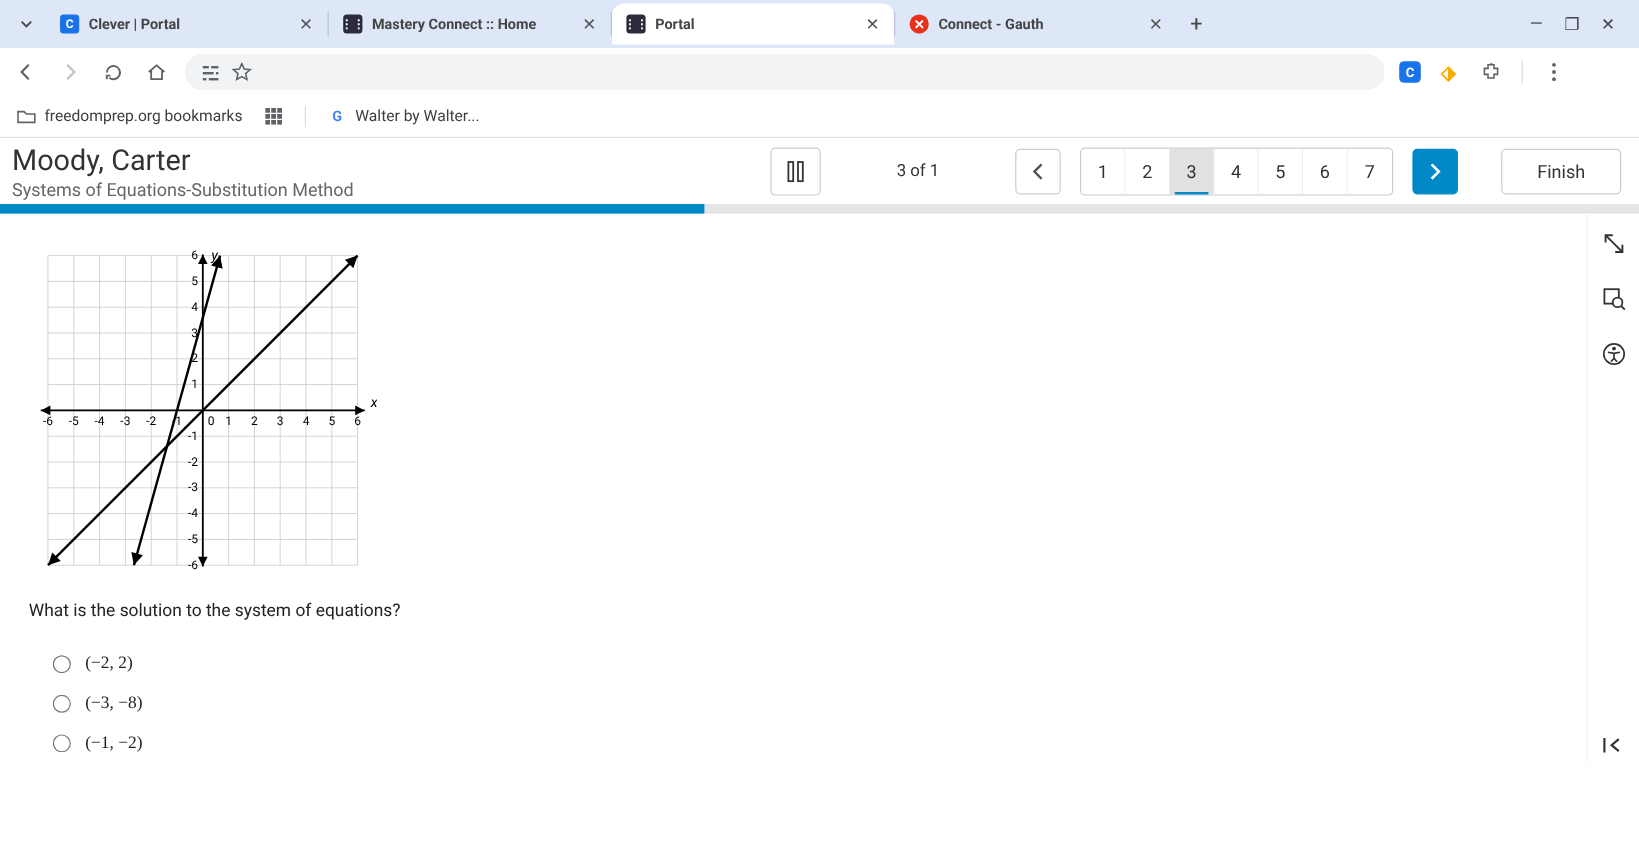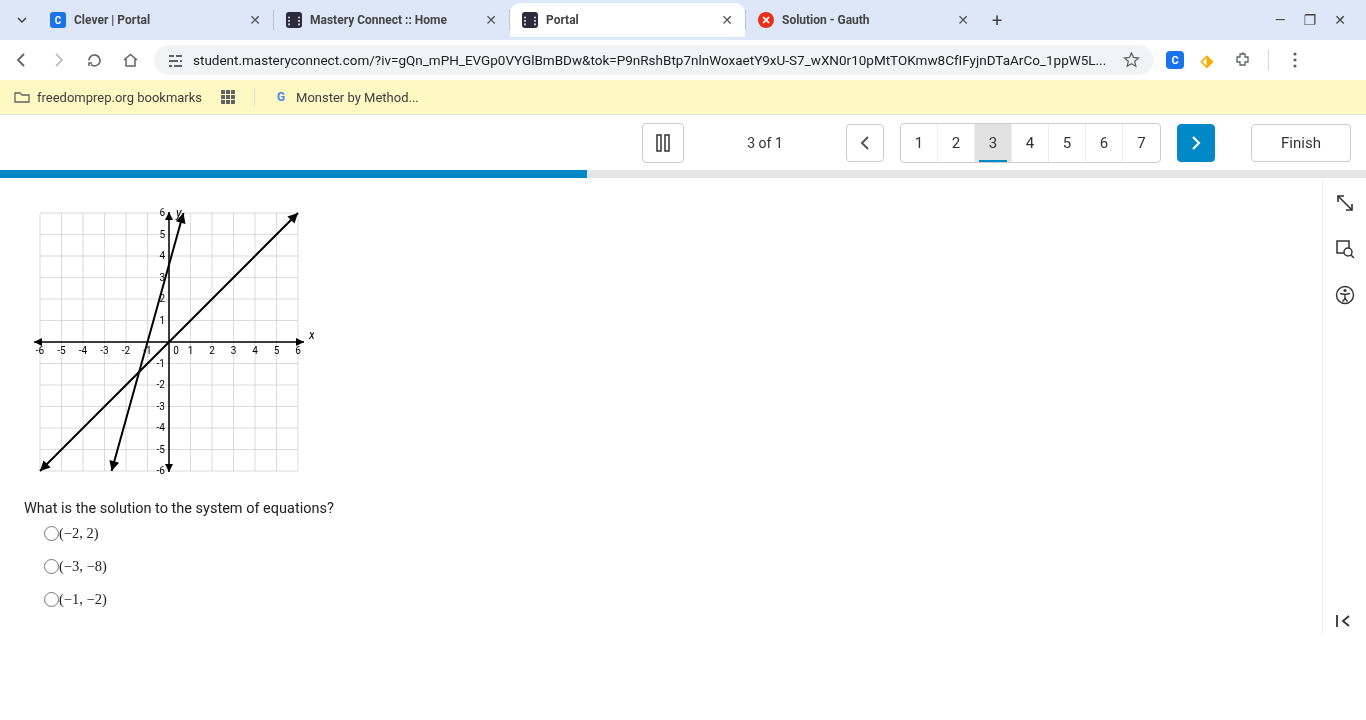--- a/index.html
+++ b/index.html
@@ -24,21 +24,21 @@
 
 .addr-bar { height:40px; background:#fff; display:flex; align-items:center; padding:0 10px; gap:12px;}
 .nav-icn { width:24px; height:24px; display:flex; align-items:center; justify-content:center; color:#5f6368; cursor:pointer;}
 .url-box { flex:1; height:30px; background:#f1f3f4; border-radius:16px; display:flex; align-items:center; padding:0 14px; gap:10px; color:#5f6368; font-size:13.5px; max-width:1000px;}
 .url-box .url-text { flex:1; white-space:nowrap; overflow:hidden; text-overflow:ellipsis; color:#202124;}
 .ext-icons { display:flex; gap:14px; align-items:center;}
 .ext-ic { width:18px; height:18px; border-radius:4px; display:flex; align-items:center; justify-content:center; font-size:11px; font-weight:bold;}
 .ext-ic.blue-c { background:#1a73e8; color:#fff;}
 .ext-ic.orange { color:#f9ab00; font-size:16px;}
 
-.bookmarks-bar { height:35px; background:#fef9c3; border-bottom:1px solid #e0e0e0; display:flex; align-items:center; padding:0 14px; gap:18px; font-size:13px; color:#3c4043;}
+.bookmarks-bar { height:35px; background:#ffffff; border-bottom:1px solid #e0e0e0; display:flex; align-items:center; padding:0 14px; gap:18px; font-size:13px; color:#3c4043;}
 .bookmark { display:flex; align-items:center; gap:7px; cursor:pointer;}
 .bm-ic { width:16px; height:16px; display:flex; align-items:center; justify-content:center; font-size:12px;}
 .bm-sep { width:1px; height:18px; background:#dadce0;}
 .g-icon { font-weight:bold; } .g-icon .g-b{color:#4285f4;}
 
 
 .app { position:relative; height:605px; }
 .header-row { display:flex; align-items:center; height:55px; padding:0 15px 0 10px; gap:16px;}
 .student-block { flex:0 0 auto; padding-top:2px;}
 .student-name { font-size:24px; color:#333; font-weight:400;}
@@ -53,23 +53,23 @@
 .qnum.current::after { content:''; position:absolute; bottom:-1px; left:4px; right:4px; height:3px; background:#0088c7;}
 .next-arrow { background:#0088c7; color:#fff; border-color:#0088c7;}
 .finish-btn { width:100px; height:38px; border:1px solid #ccc; border-radius:4px; display:flex; align-items:center; justify-content:center; font-size:15px; color:#333; cursor:pointer; margin-left:20px;}
 
 .progress-track { height:8px; background:#e5e5e5;}
 .progress-fill { height:100%; background:#0088c7;}
 
 .question-area { padding:24px 24px; font-size:14.5px; color:#222;}
 .q-prompt { margin-bottom:10px;}
 .graph-box { width:290px; height:280px; position:relative; margin-bottom:18px;}
-.q-text2 { margin-bottom:8px;}
+.q-text2 { margin-bottom:28px;}
 .options { padding-left:20px;}
-.opt { display:flex; align-items:center; margin-bottom:16px; font-size:14.5px;}
+.opt { display:flex; align-items:center; gap:12px; margin-bottom:16px; font-size:14.5px;}
 .opt input[type=radio]{ width:15px; height:15px; cursor:pointer;}
 .opt label { cursor:pointer; font-family: "Times New Roman", serif; }
 
 
 .side-rail { position:absolute; right:0; top:64px; width:44px; display:flex; flex-direction:column; align-items:center; gap:18px; border-left:1px solid #eee; padding-top:10px;}
 .rail-ic { width:28px; height:28px; display:flex; align-items:center; justify-content:center; color:#333; cursor:pointer;}
 .rail-collapse { margin-top:280px;}
 
 svg { display:block; }
 </style>
@@ -97,21 +97,21 @@
         </div>
         <div class="tab-sep"></div>
         <div class="tab active">
           <span class="favicon dark">⋮⋮</span>
     <span class="tab-title">Portal</span>
     <span class="close-x">✕</span>
         </div>
         <div class="tab-sep"></div>
         <div class="tab">
           <span class="favicon red">✕</span>
-    <span class="tab-title">Solution - Gauth</span>
+    <span class="tab-title">Connect - Gauth</span>
     <span class="close-x">✕</span>
         </div>
       </div>
     <div class="new-tab-btn">+</div>
     <div class="window-controls">
       <span>—</span>
       <span>❐</span>
       <span>✕</span>
     </div>
   </div>
@@ -139,21 +139,20 @@
       </div>
     <div class="url-box">
       <svg width="15" height="15" viewBox="0 0 15 15">
           <rect x="1" y="2" width="5" height="2" fill="#5f6368"></rect>
           <rect x="8" y="2" width="6" height="2" fill="#5f6368"></rect>
           <rect x="1" y="7" width="9" height="2" fill="#5f6368"></rect>
           <rect x="12" y="7" width="2" height="2" fill="#5f6368"></rect>
           <rect x="1" y="12" width="3" height="2" fill="#5f6368"></rect>
           <rect x="6" y="12" width="8" height="2" fill="#5f6368"></rect>
         </svg>
-      <span class="url-text">student.masteryconnect.com/?iv=gQn_mPH_EVGp0VYGlBmBDw&amp;tok=P9nRshBtp7nlnWoxaetY9xU-S7_wXN0r10pMtTOKmw8CfIFyjnDTaArCo_1ppW5L...</span>
       <svg width="17" height="17" viewBox="0 0 17 17">
           <path d="M8.5 1l2 4.5 5 .5-3.8 3.3 1.1 4.9L8.5 11.8 4.2 14.2l1.1-4.9L1.5 6l5-.5z" stroke="#5f6368" stroke-width="1.3" fill="none"></path>
         </svg>
     </div>
     <div class="ext-icons">
       <div class="ext-ic blue-c">C</div>
       <div class="ext-ic orange">⬗</div>
       <div class="nav-icn">
           <svg width="17" height="17" viewBox="0 0 17 17">
             <path d="M6 2h5v3h3v5h-3v3H6v-3H3V5h3z M8 1a1.5 1.5 0 0 1 1.5 1.5" stroke="#5f6368" stroke-width="1.3" fill="none"></path>
@@ -192,27 +191,31 @@
             <rect x="5" y="10" width="4" height="4" fill="#5f6368"></rect>
             <rect x="10" y="10" width="4" height="4" fill="#5f6368"></rect>
           </svg>
         </span>
     </div>
     <div class="bm-sep"></div>
     <div class="bookmark">
       <span class="bm-ic g-icon">
           <span class="g-b">G</span>
         </span>
-      <span>Monster by Method...</span>
+      <span>Walter by Walter...</span>
     </div>
   </div>
 </div>
 
 <div class="app">
   <div class="header-row">
+    <div class="student-block">
+      <div class="student-name">Moody, Carter</div>
+      <div class="assignment-name">Systems of Equations-Substitution Method</div>
+    </div>
     <div class="pause-btn">
       <svg width="16" height="18" viewBox="0 0 16 18">
           <rect x="2" y="1" width="4" height="16" stroke="#333" stroke-width="1.5" fill="none"></rect>
           <rect x="10" y="1" width="4" height="16" stroke="#333" stroke-width="1.5" fill="none"></rect>
         </svg>
     </div>
     <div class="q-counter">3 of 1</div>
     <div class="nav-arrow">
       <svg width="10" height="16" viewBox="0 0 10 16">
           <path d="M8 2L2 8l6 6" stroke="#555" stroke-width="2" fill="none"></path>

